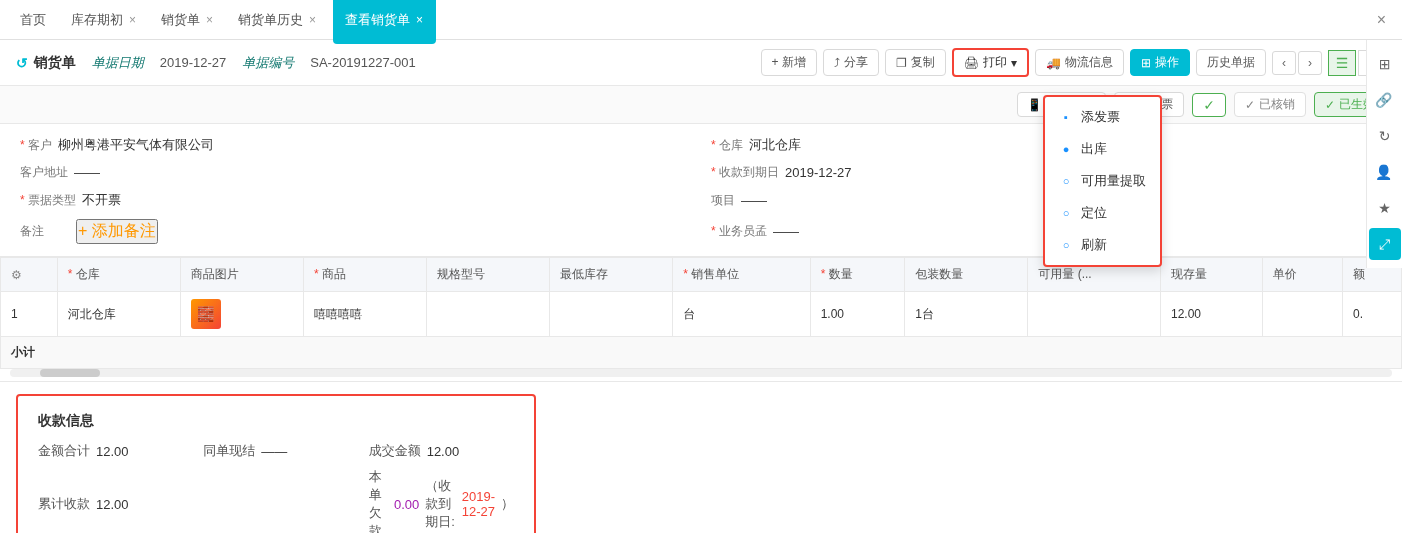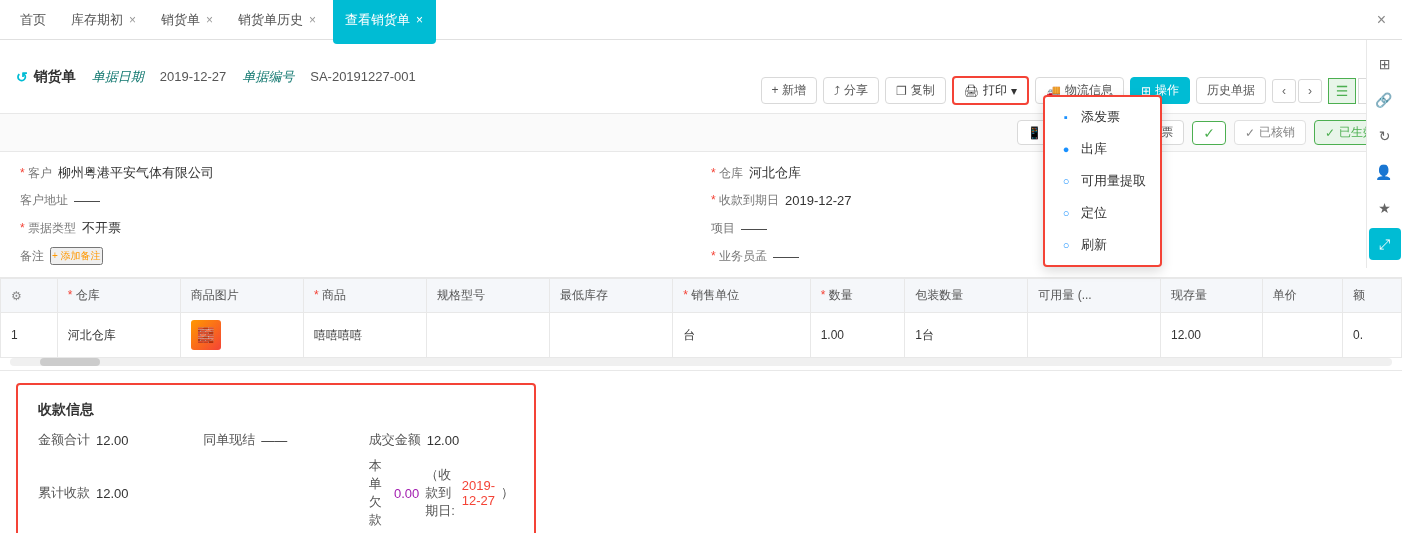--- a/index.html
+++ b/index.html
@@ -83,21 +83,20 @@
       gap: 16px;
       font-size: 13px;
       color: #555;
     }
     .doc-meta-label { color: #0f766e; font-style: italic; }
     .doc-actions {
       margin-left: auto;
       display: flex;
       align-items: center;
       gap: 6px;
-      margin-top: 28px;
     }
     .action-btn {
       display: flex;
       align-items: center;
       gap: 4px;
       padding: 4px 10px;
       border: 1px solid #d9d9d9;
       border-radius: 4px;
       background: #fff;
       cursor: pointer;
@@ -219,21 +218,22 @@
     .form-value {
       color: #333;
       font-size: 13px;
     }
     .add-note-btn {
       display: flex;
       align-items: center;
       gap: 3px;
       color: #ff9800;
       cursor: pointer;
-      font-size: 10px;
+      font-size: 16px;
+      margin-left: 26px;
     }
 
     
     .table-section {
       overflow-x: auto;
       border-bottom: 1px solid #e8e8e8;
     }
     table {
       width: 100%;
       border-collapse: collapse;
@@ -546,20 +546,23 @@
           <td></td>
           <td></td>
           <td>台</td>
           <td>1.00</td>
           <td>1台</td>
           <td></td>
           <td>12.00</td>
           <td></td>
           <td>0.</td>
         </tr>
+        <tr class="subtotal-row">
+          <td colspan="13">小计</td>
+        </tr>
       </tbody>
     </table>
     <div class="scrollbar-area">
       <div class="scrollbar-thumb"></div>
     </div>
   </div>
 
   <div class="payment-section">
     <div class="payment-title">收款信息</div>
     <div class="payment-grid">

